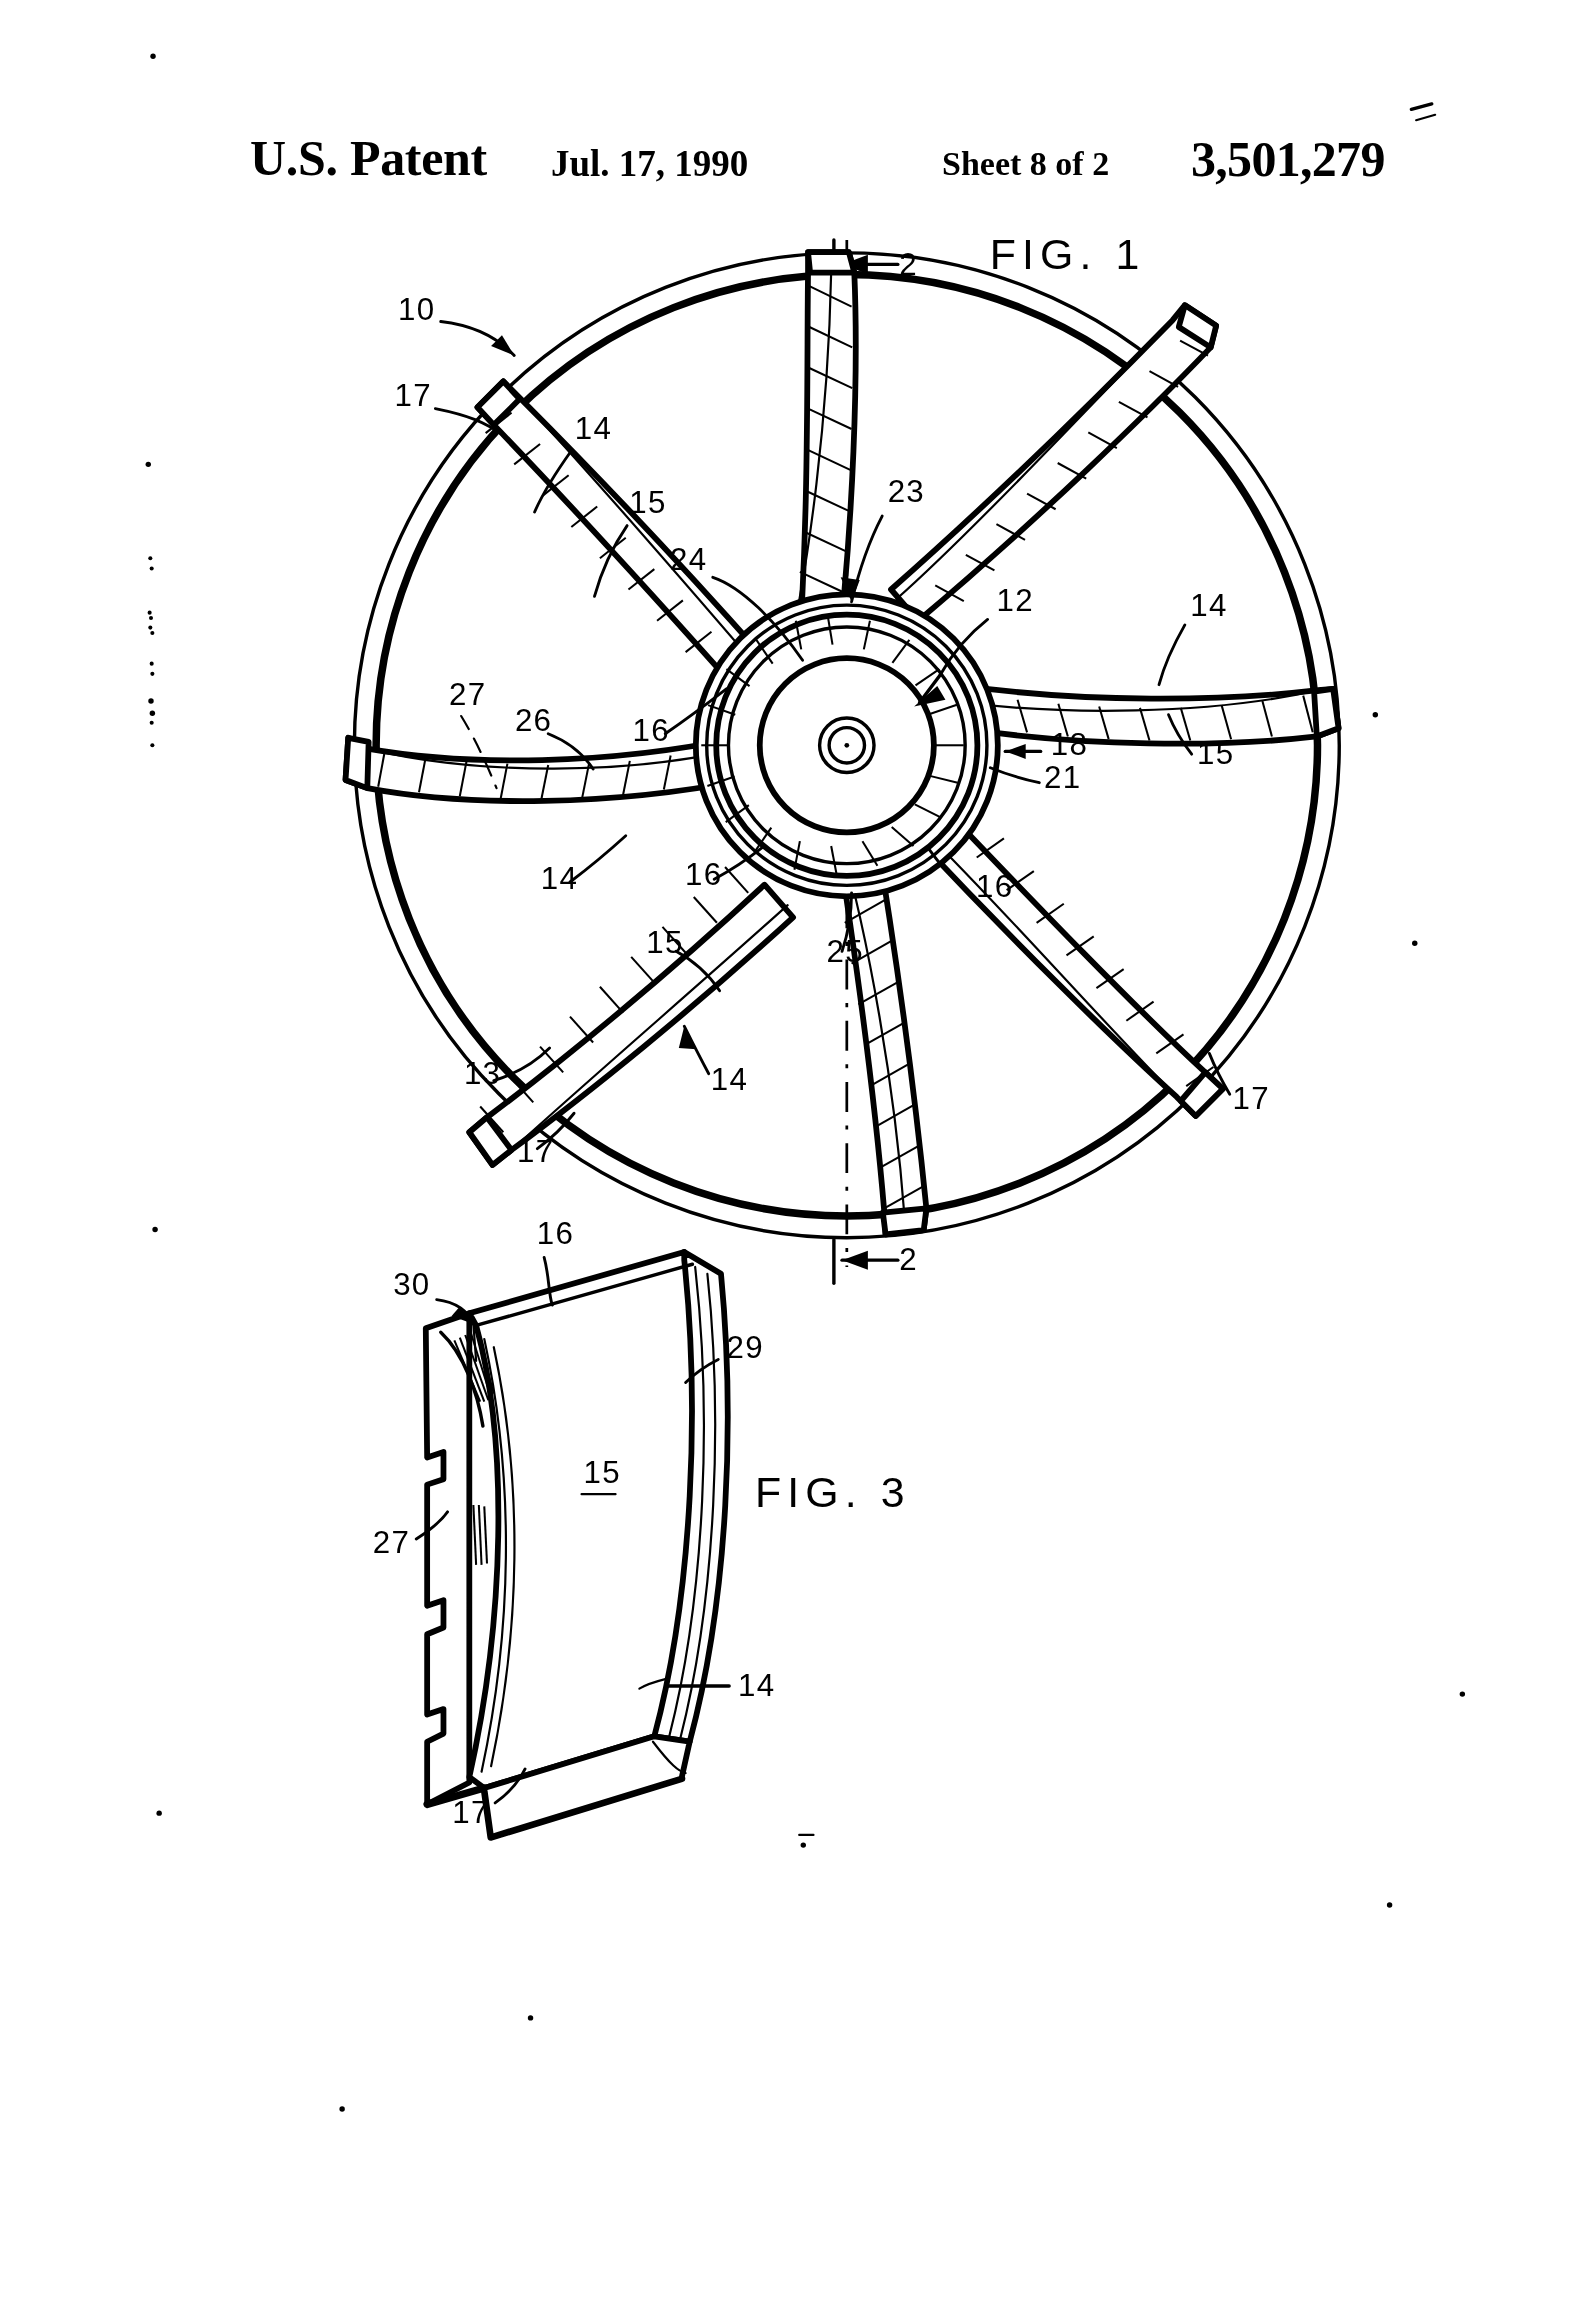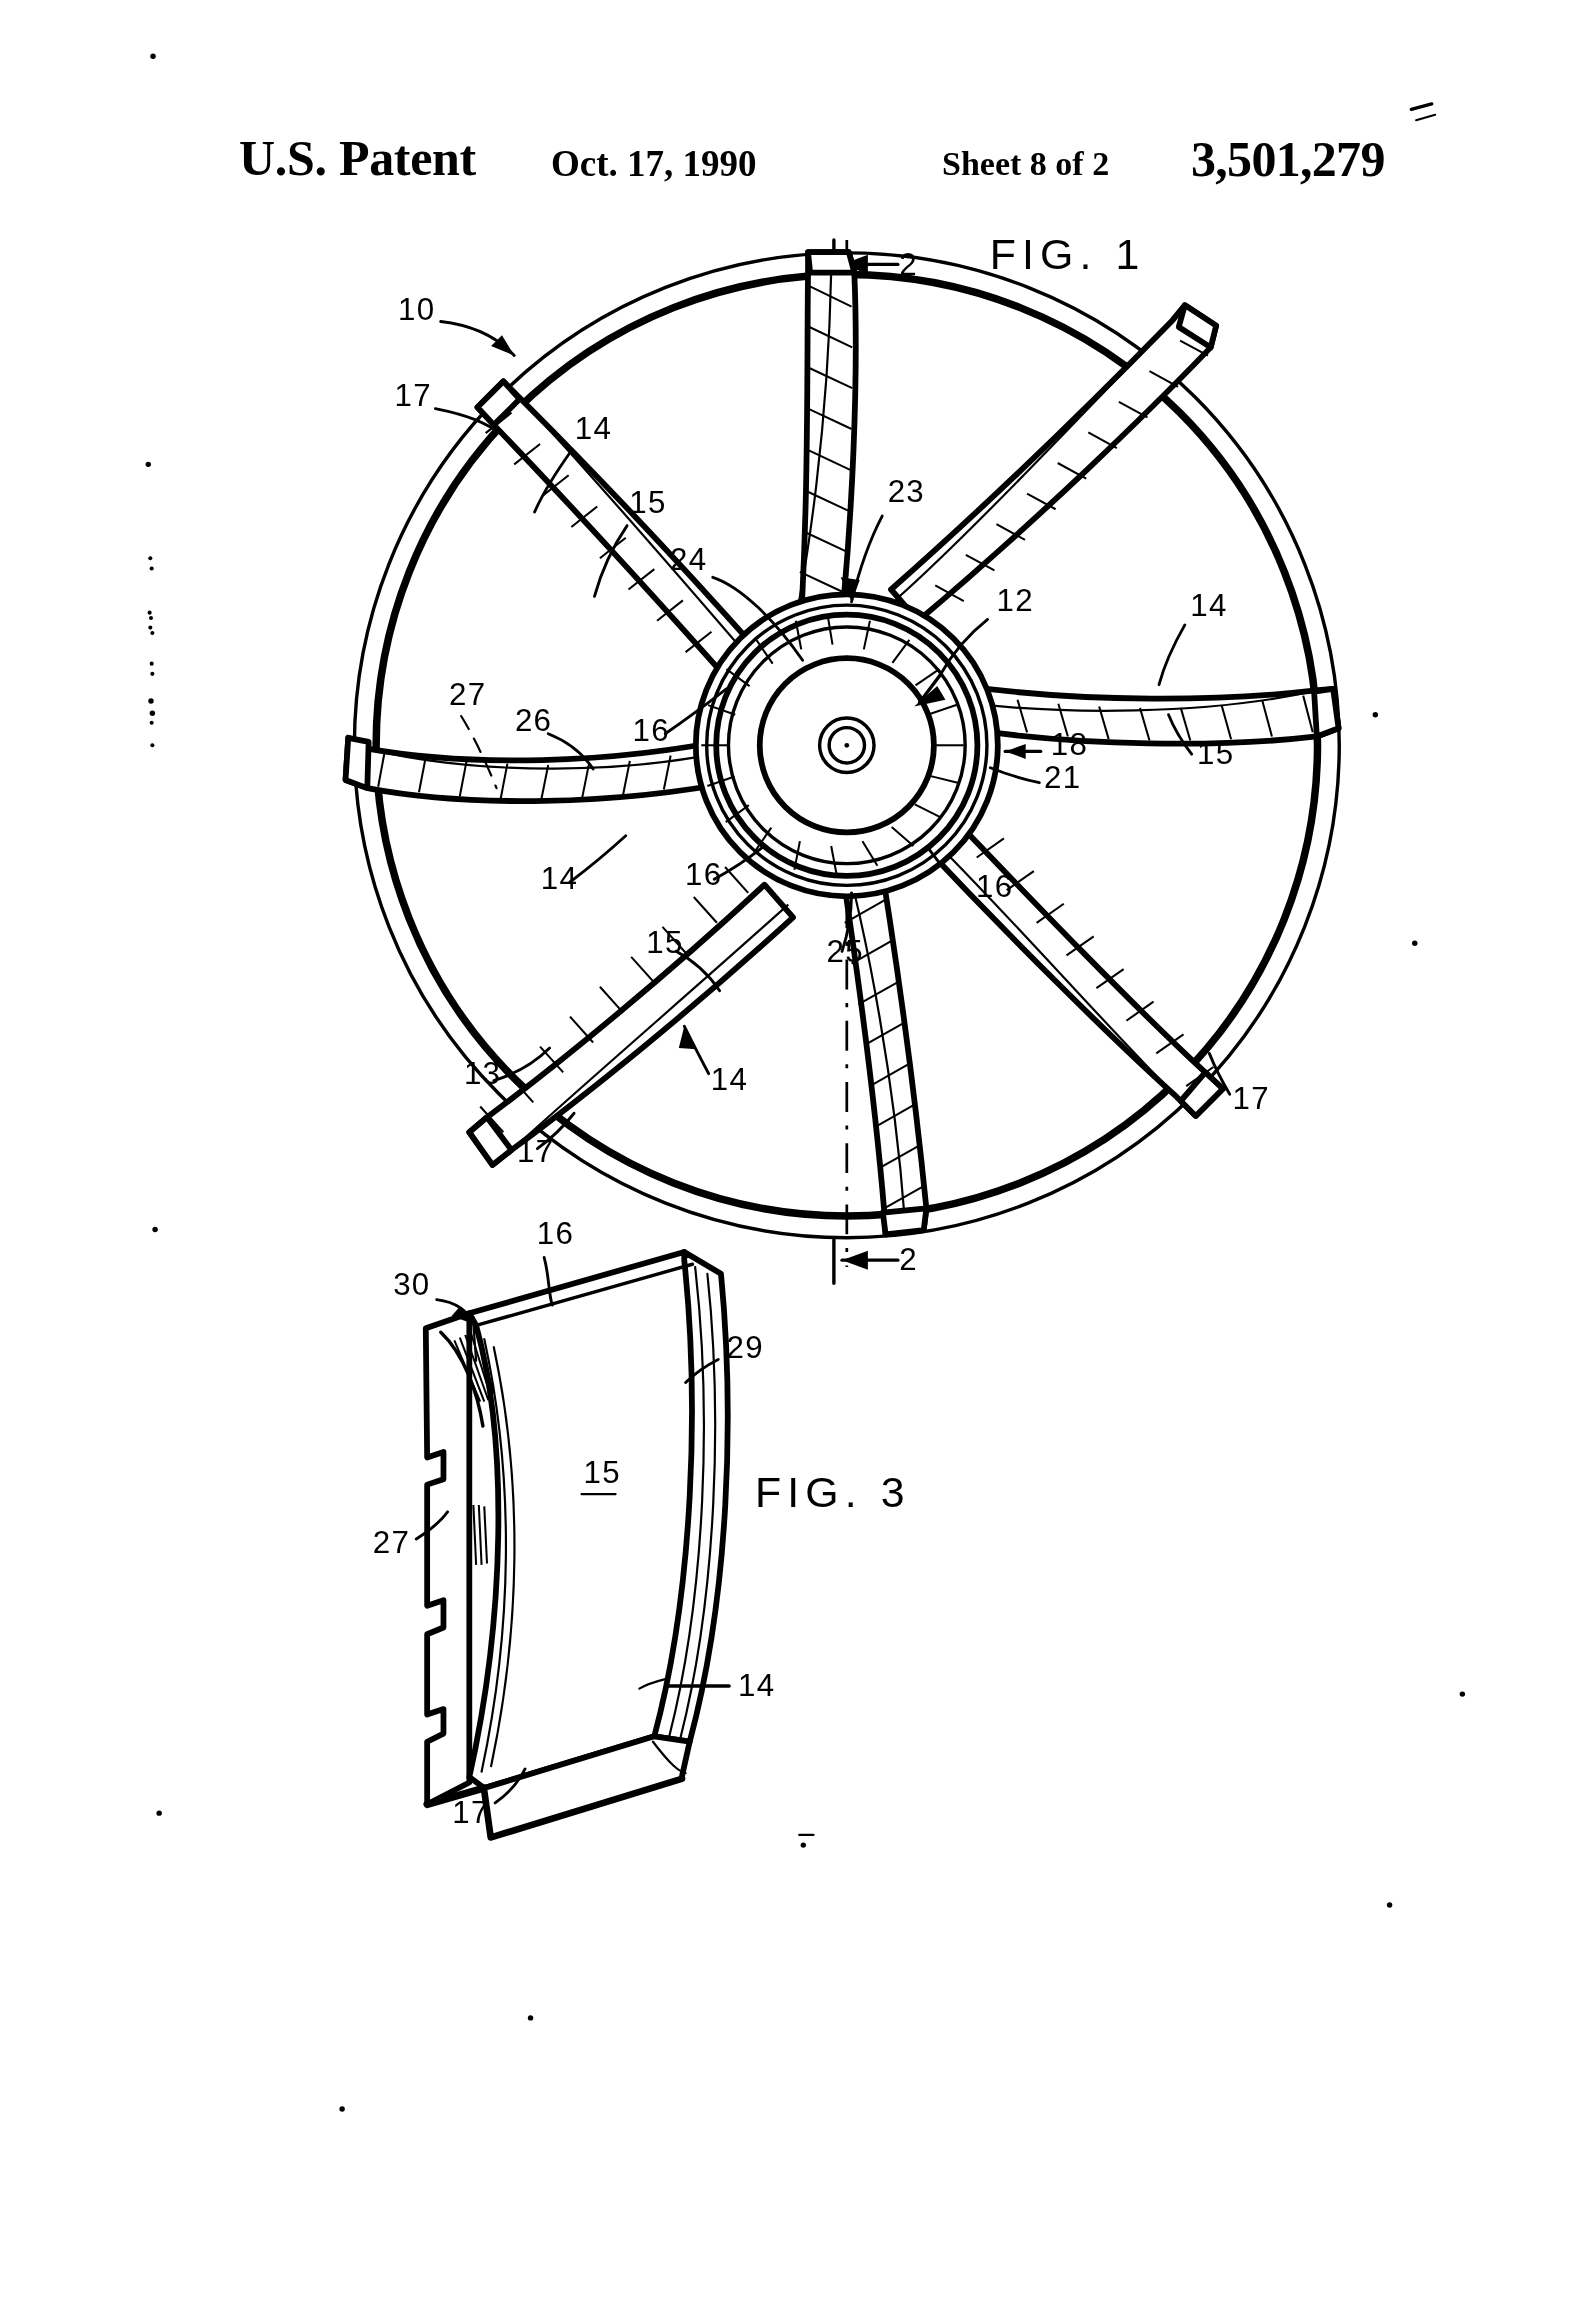--- a/index.html
+++ b/index.html
@@ -24,21 +24,21 @@
     height: 75px;
   }
   .hdr-item {
     position: absolute;
     white-space: nowrap;
     color: #000;
     font-weight: bold;
     line-height: 1;
   }
   #hdr-office {
-    left: 239px;
+    left: 250px;
     top: 0px;
     font-size: 50px;
     letter-spacing: -0.3px;
   }
   #hdr-date {
     left: 551px;
     top: 12.2px;
     font-size: 37px;
   }
   #hdr-sheet {
@@ -92,21 +92,21 @@
     letter-spacing: 2px;
     fill: #000;
   }
   .speck { fill: #000; }
 </style>
 </head>
 <body>
 
 <div id="patent-header">
   <div class="hdr-item" id="hdr-office">U.S. Patent</div>
-  <div class="hdr-item" id="hdr-date">Oct. 17, 1990</div>
+  <div class="hdr-item" id="hdr-date">Jul. 17, 1990</div>
   <div class="hdr-item" id="hdr-sheet">Sheet 8 of 2</div>
   <div class="hdr-item" id="hdr-number">3,501,279</div>
 </div>
 
 <svg id="drawing-canvas" viewBox="0 0 2320 3408" xmlns="http://www.w3.org/2000/svg">
 
   <g class="speck">
     <circle cx="225" cy="82" r="4"></circle>
     <circle cx="218" cy="682" r="4"></circle>
     <circle cx="221" cy="820" r="3"></circle>

